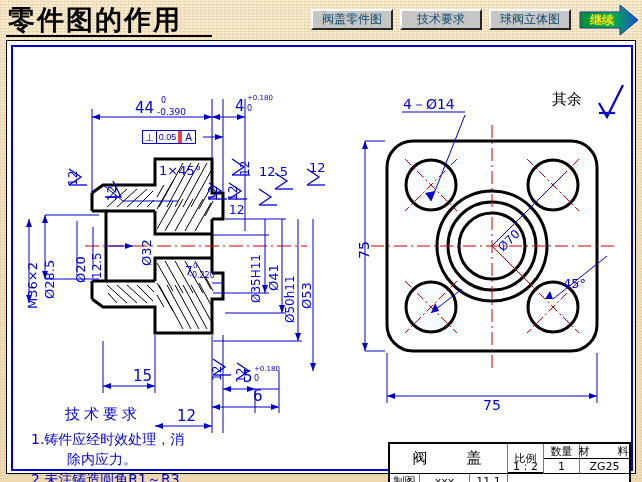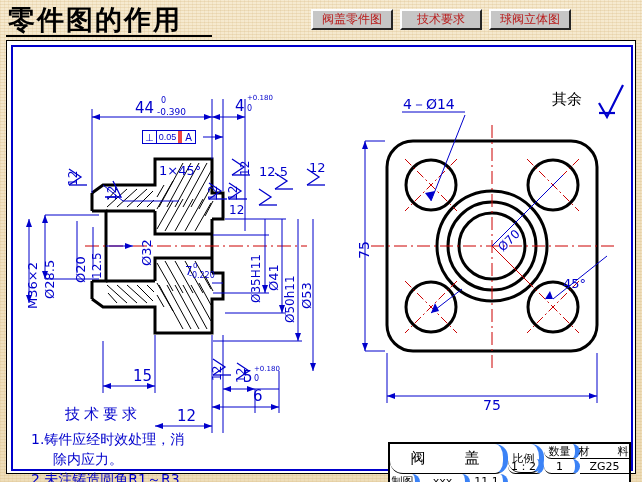--- a/index.html
+++ b/index.html
@@ -16,21 +16,21 @@
   }
 
   
   #header{position:absolute;left:0;top:0;width:642px;height:38px;}
   #title{position:absolute;left:8px;top:2px;font-family:"DejaVu Serif","Liberation Serif",serif;
          font-size:27px;font-weight:bold;color:#000;letter-spacing:2px;white-space:nowrap;}
   #title-underline{position:absolute;left:6px;top:35px;width:206px;height:2px;background:#000;}
   .navbtn{position:absolute;top:9px;height:21px;background:#c6c6c6;
           border:2px outset #e8e8e8;border-top-color:#fdfdfd;border-left-color:#fdfdfd;
           border-right-color:#7a7a7a;border-bottom-color:#7a7a7a;
-          font-family:Liberation Serif, serif;font-size:12px;color:#b91c1c;
+          font-family:Liberation Serif, serif;font-size:12px;color:#0c4a6e;
           display:flex;align-items:center;justify-content:center;cursor:pointer;padding:0 3px;
           box-sizing:border-box;}
   #nav1{left:311px;width:82px;}
   #nav2{left:400px;width:82px;}
   #nav3{left:489px;width:82px;}
   #nextwrap{position:absolute;left:580px;top:5px;width:58px;height:30px;cursor:pointer;}
   #nexttext{position:absolute;left:0;top:7px;width:44px;text-align:center;
             font-family:"DejaVu Sans","Liberation Sans",sans-serif;
             font-size:12px;font-weight:bold;color:#ffe000;z-index:3;}
 
@@ -44,45 +44,58 @@
   .ktxt{position:absolute;color:#000;white-space:nowrap;line-height:1;}
   .vtxt{transform-origin:left top;}
 
   svg{position:absolute;left:0;top:0;overflow:visible;}
 
   
   #tech{position:absolute;left:24px;top:364px;width:250px;color:#0000cc;
         font-family:"DejaVu Sans","Liberation Sans",sans-serif;}
   #tech-title{position:absolute;left:34px;top:0;font-size:15px;letter-spacing:4px;}
   #tech-l1{position:absolute;left:0;top:26px;font-size:14px;}
-  #tech-l2{position:absolute;left:22px;top:46px;font-size:14px;}
+  #tech-l2{position:absolute;left:36px;top:46px;font-size:14px;}
   #tech-l3{position:absolute;left:0;top:66px;font-size:14px;}
 
   
   #tblock{position:absolute;left:381px;top:401px;width:243px;height:66px;
           border:2px solid #000;box-sizing:border-box;background:#fff;}
   #tblock .cell{position:absolute;box-sizing:border-box;display:flex;align-items:center;
                 justify-content:center;font-family:"DejaVu Sans","Liberation Sans",sans-serif;
                 font-size:11px;color:#000;white-space:nowrap;}
-  .bd-r{border-right:5px solid #3b82f6;border-radius:13px;}
+  .bd-r{border-right:1px solid #3b82f6;}
   .bd-b{border-bottom:1px solid #000;}
 </style>
 </head>
 <body>
 
 <div id="app">
 
   <div id="header">
     <div id="title">零件图的作用</div>
     <div id="title-underline"></div>
 
     <div class="navbtn" id="nav1">阀盖零件图</div>
     <div class="navbtn" id="nav2">技术要求</div>
     <div class="navbtn" id="nav3">球阀立体图</div>
 
+    <div id="nextwrap">
+      <svg width="58" height="30" viewBox="0 0 58 30">
+        <defs>
+          <linearGradient id="gnext" x1="0" y1="0" x2="1" y2="0">
+            <stop offset="0%" stop-color="#008f3a"></stop>
+            <stop offset="55%" stop-color="#00b24a"></stop>
+            <stop offset="100%" stop-color="#1b4fd0"></stop>
+          </linearGradient>
+        </defs>
+        <polygon points="0,7 40,7 40,0 58,15 40,30 40,23 0,23" fill="url(#gnext)" stroke="#123a9e" stroke-width="1"></polygon>
+      </svg>
+      <div id="nexttext">继续</div>
+    </div>
   </div>
 
   <div id="sheet">
     <div id="frame"></div>
 
     <svg width="630" height="434" viewBox="0 0 630 434">
 
       <g stroke="#000" stroke-width="3" fill="none" stroke-linejoin="miter">
 
         <path d="M 85,152 L 96,144 L 148,144 L 148,118 L 205,118 L 205,152

